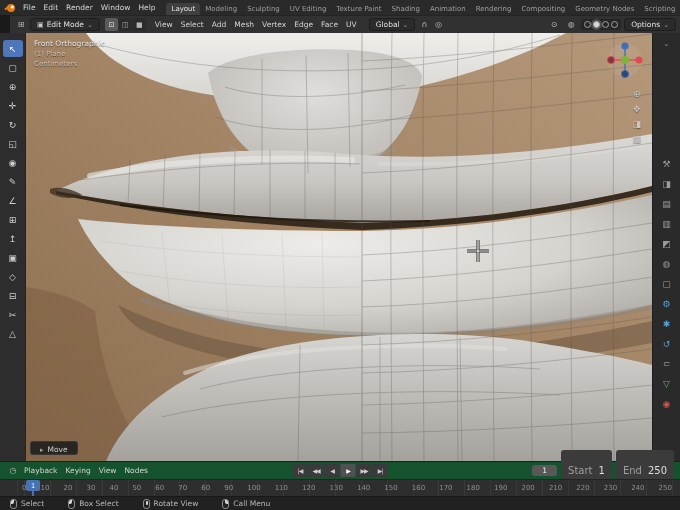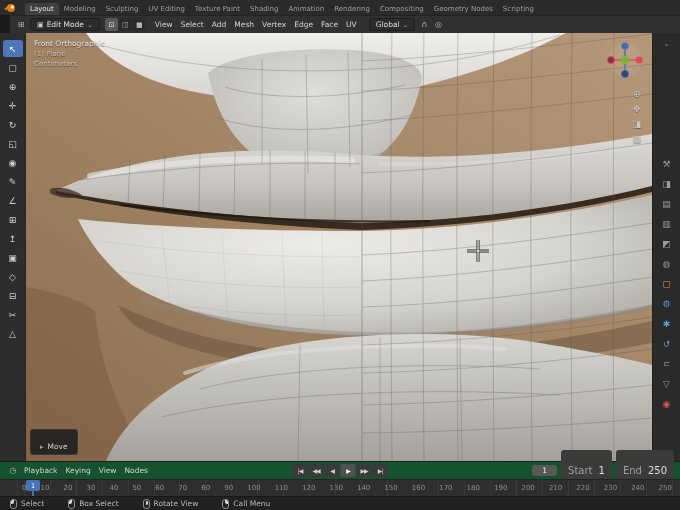--- a/index.html
+++ b/index.html
@@ -40,21 +40,21 @@
   .viewport{position:relative;flex:1;min-width:0;overflow:hidden;background:#9c7e61;}
   .scene{position:absolute;inset:0;width:100%;height:100%;display:block;}
   .toolbar{position:absolute;left:0;top:0;bottom:0;width:26px;background:#2d2d2d;border-right:1px solid #242424;padding-top:7px;display:flex;flex-direction:column;align-items:center;gap:2px;z-index:5;}
   .tool{width:20px;height:17px;border-radius:3px;display:flex;align-items:center;justify-content:center;font-size:9px;color:#cfcfcf;background:#2d2d2d;}
   .tool.active{background:#4f76b8;color:#fff;}
   .overlay-text{position:absolute;left:34px;top:6px;z-index:4;font-size:7.5px;line-height:10px;color:#e8e8e8;text-shadow:0 1px 1px rgba(0,0,0,.55);}
   .overlay-text .dim{color:rgba(255,255,255,.55);font-size:7px;}
   .gizmo{position:absolute;top:8px;right:8px;z-index:4;}
   .vgadgets{position:absolute;top:56px;right:11px;z-index:4;display:flex;flex-direction:column;gap:5px;align-items:center;}
   .gadget{font-size:9px;color:#c6c6c6;text-shadow:0 1px 1px rgba(0,0,0,.4);}
-  .op-panel{position:absolute;left:30px;bottom:6px;z-index:4;background:rgba(26,26,26,.85);border:1px solid rgba(70,70,70,.6);border-radius:3px;height:14px;display:flex;align-items:flex-start;gap:4px;padding:12px 9px;font-size:7.5px;color:#d0d0d0;}
+  .op-panel{position:absolute;left:30px;bottom:6px;z-index:4;background:rgba(26,26,26,.85);border:1px solid rgba(70,70,70,.6);border-radius:3px;height:14px;display:flex;align-items:flex-end;gap:4px;padding:0 9px;font-size:7.5px;color:#d0d0d0;}
   .props{width:28px;background:#2a2a2a;border-left:1px solid #1e1e1e;display:flex;flex-direction:column;align-items:center;flex:none;}
   .props-header{height:14px;display:flex;align-items:center;}
   .props-tabs{margin-top:110px;display:flex;flex-direction:column;gap:7px;align-items:center;}
   .ptab{width:18px;height:13px;display:flex;align-items:center;justify-content:center;font-size:9px;color:#9c9c9c;border-radius:2px;}
 
   
   .timeline-h{height:18px;background:#14532d;border-top:1px solid #1e1e1e;display:flex;align-items:center;padding:0 6px;position:relative;flex:none;}
   .transport{position:absolute;left:50%;transform:translateX(-50%);display:flex;gap:1px;}
   .tbtn{min-width:15px;height:13px;display:flex;align-items:center;justify-content:center;font-size:6px;color:#cfcfcf;background:#3a3a3a;border-radius:2px;padding:0 2px;letter-spacing:-1px;}
   .tbtn.active{background:#505050;color:#fff;}
@@ -85,20 +85,27 @@
 <div class="app">
 
   <header class="menubar">
     <span class="logo">
       <svg width="12" height="10" viewBox="0 0 12 10">
         <path d="M1,6.5 L6,2.5" stroke="#e87d0d" stroke-width="2" fill="none"></path>
         <circle cx="7" cy="5" r="4" fill="#e87d0d"></circle>
         <circle cx="8.2" cy="4" r="1.5" fill="#fff"></circle>
       </svg>
     </span>
+    <nav class="menus">
+        <span class="menu-item">File</span>
+        <span class="menu-item">Edit</span>
+        <span class="menu-item">Render</span>
+        <span class="menu-item">Window</span>
+        <span class="menu-item">Help</span>
+      </nav>
     <div class="tabs">
         <span class="tab active">Layout</span>
         <span class="tab">Modeling</span>
         <span class="tab">Sculpting</span>
         <span class="tab">UV Editing</span>
         <span class="tab">Texture Paint</span>
         <span class="tab">Shading</span>
         <span class="tab">Animation</span>
         <span class="tab">Rendering</span>
         <span class="tab">Compositing</span>
@@ -131,20 +138,34 @@
         <span class="menu-item">UV</span>
       </nav>
     <div class="pill" style="margin-left:6px">
       <span>Global</span>
       <span class="i-chev"></span>
     </div>
     <div style="display:flex">
         <span class="icon-btn">∩</span>
         <span class="icon-btn">◎</span>
       </div>
+    <div class="header-right">
+      <span class="icon-btn i-gizmo"></span>
+      <span class="icon-btn i-overlay"></span>
+      <div class="shading">
+          <span class="shade"></span>
+          <span class="shade active"></span>
+          <span class="shade"></span>
+          <span class="shade"></span>
+        </div>
+      <div class="pill">
+        <span>Options</span>
+        <span class="i-chev"></span>
+      </div>
+    </div>
   </div>
 
   <div class="main">
     <div class="viewport">
 
       <svg class="scene" viewBox="0 0 652 428" preserveAspectRatio="none">
         <defs>
           <linearGradient id="gSkin" x1="1" y1="0" x2="0" y2="1">
             <stop offset="0" stop-color="#b5977a"></stop>
               <stop offset="0.5" stop-color="#a18364"></stop>

